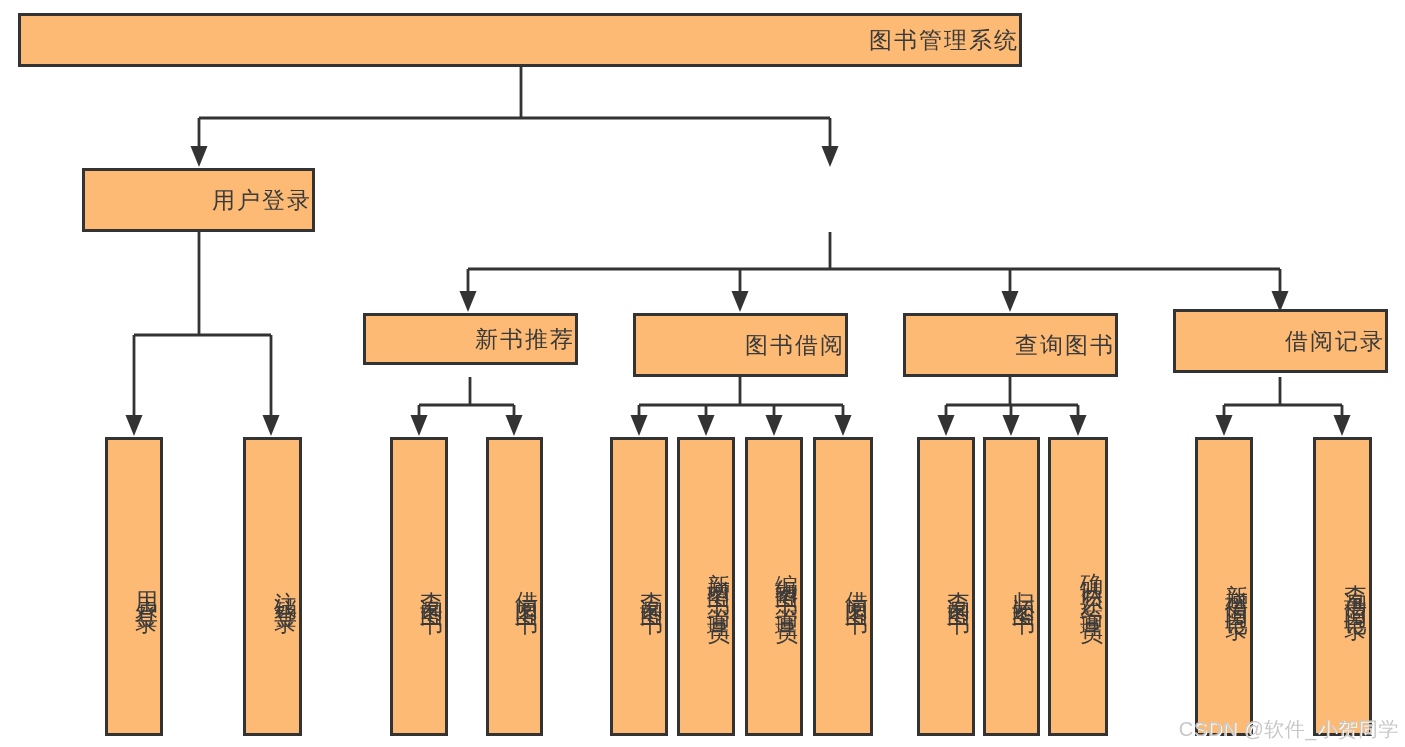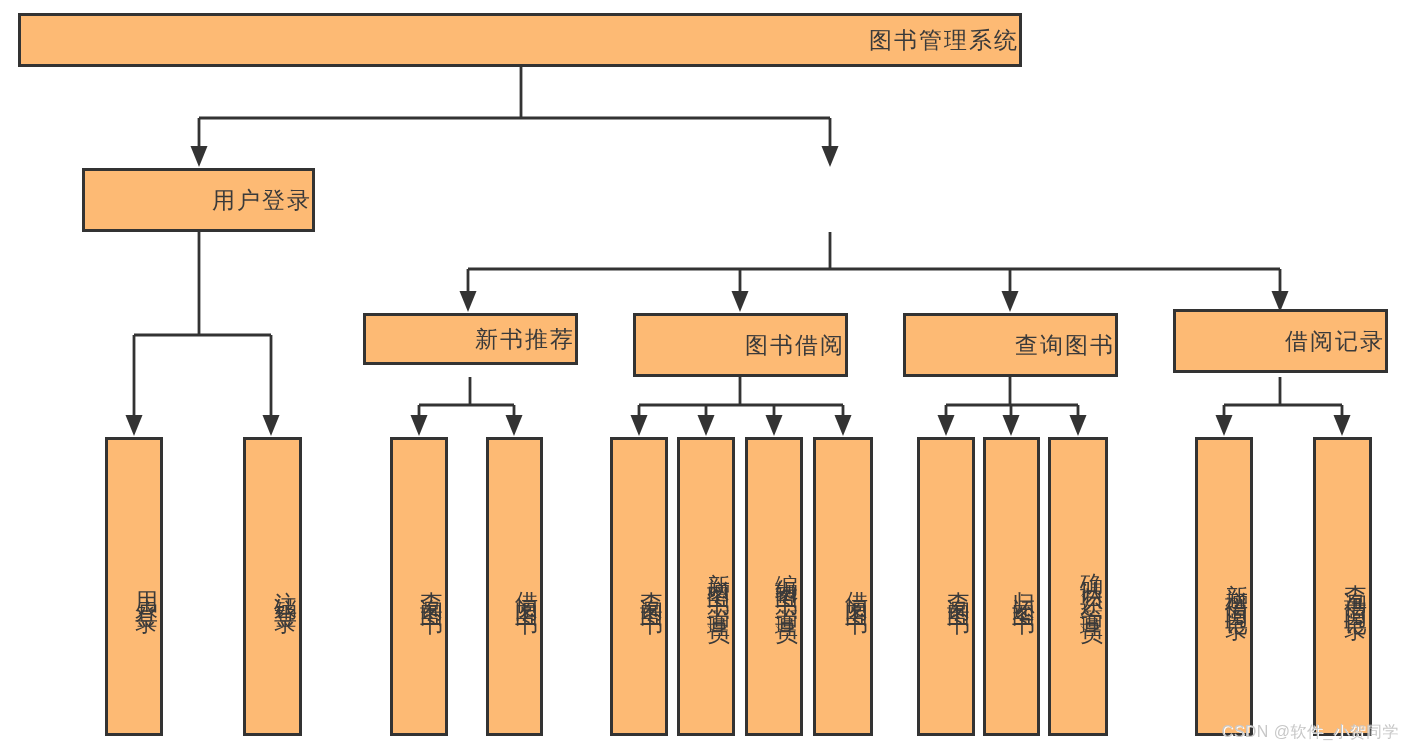--- a/index.html
+++ b/index.html
@@ -43,21 +43,21 @@
     font-size: 23px;
     color: #3a3a3a;
     letter-spacing: 7px;
     line-height: 1.2;
   }
   .watermark {
     position: absolute;
     right: 6px;
     bottom: 4px;
     z-index: 3;
-    font-size: 16px;
+    font-size: 20px;
     letter-spacing: 0.5px;
     color: #c8c8c8;
     text-shadow: 1px 1px 0 #ffffff;
     white-space: nowrap;
   }
 </style>
 </head>
 <body>
 
 <div id="canvas">

